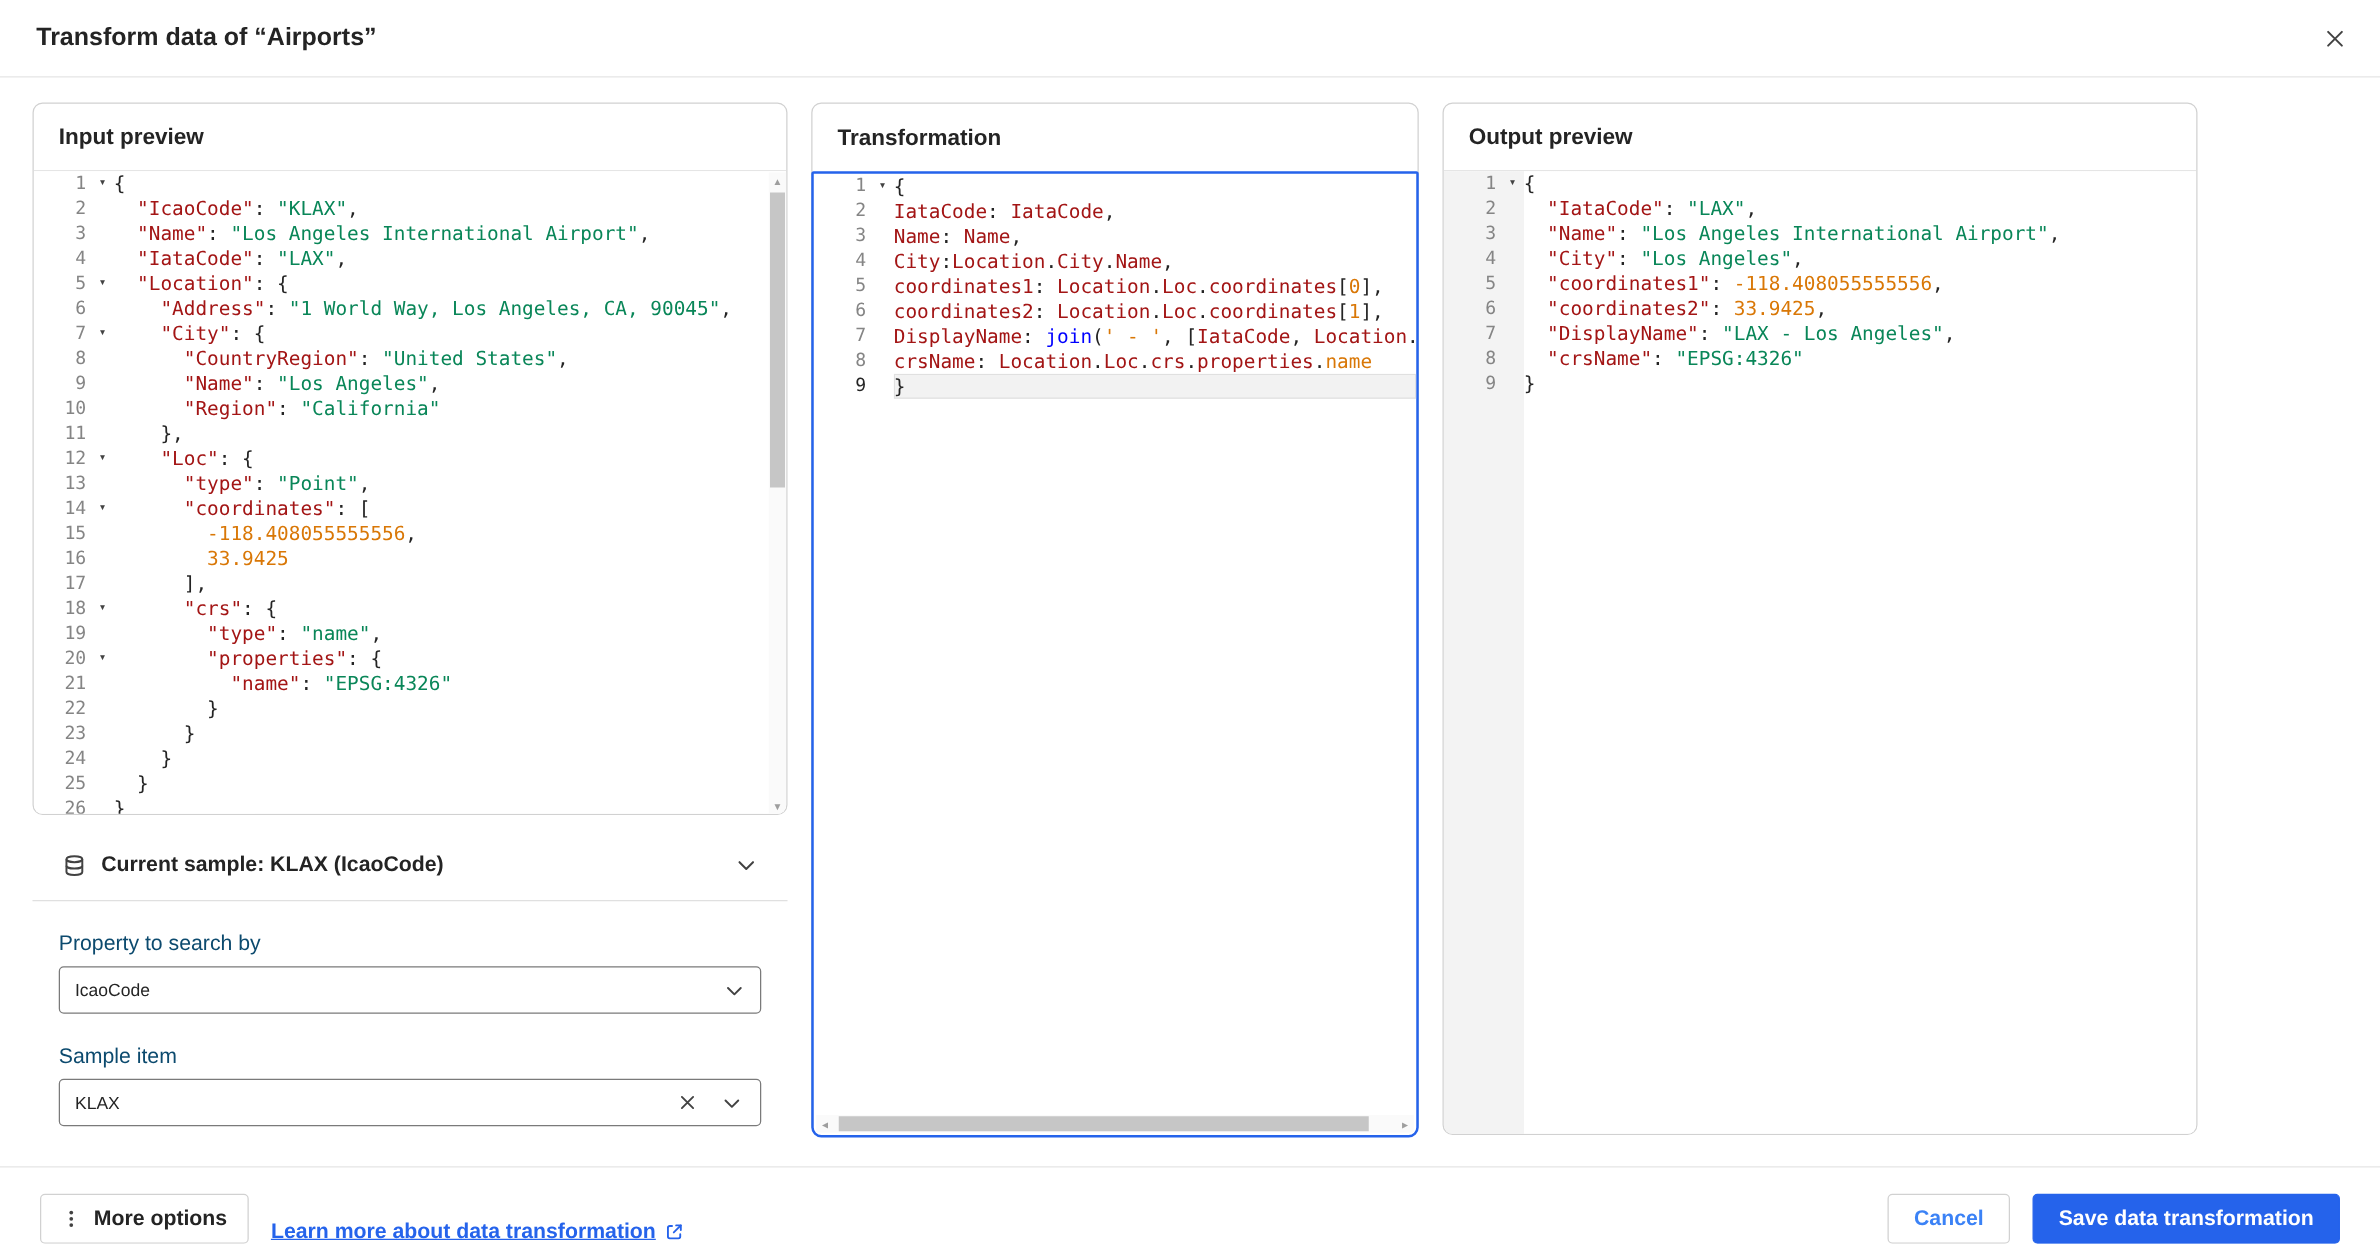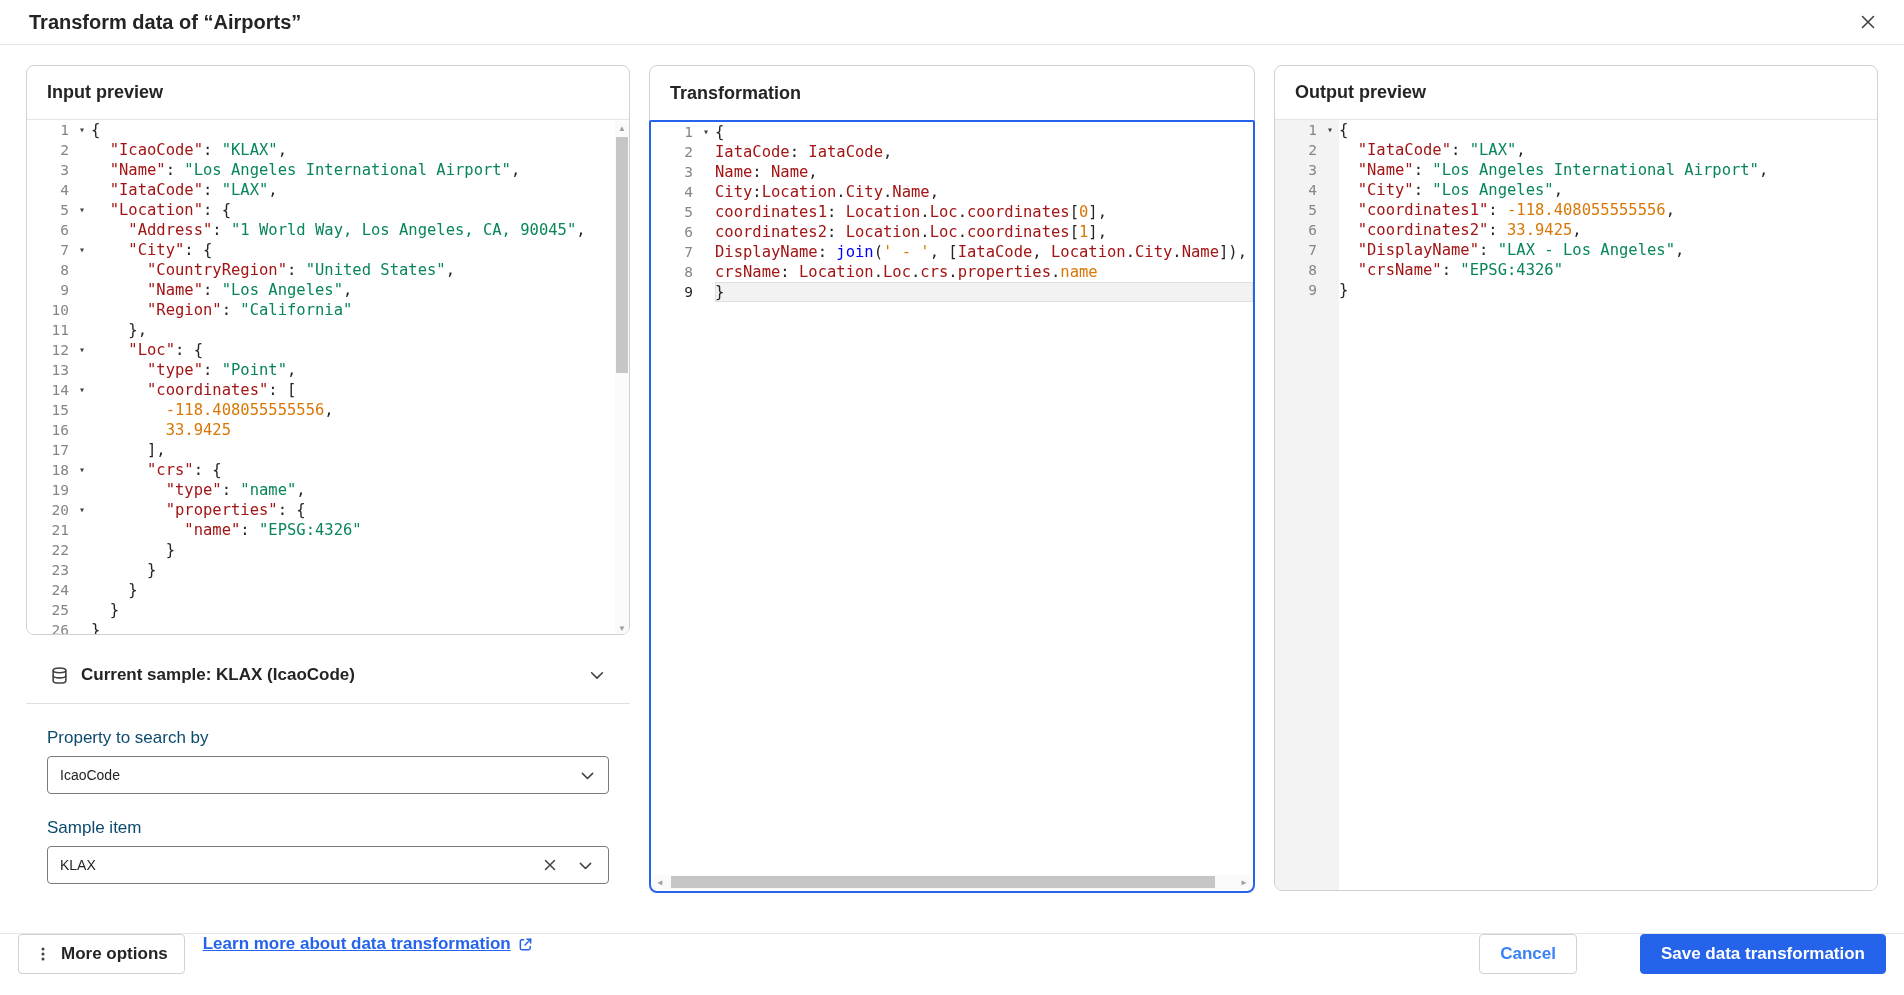--- a/index.html
+++ b/index.html
@@ -13,33 +13,33 @@
   *{box-sizing:border-box;margin:0;padding:0;}
   html,body{width:1904px;height:995px;overflow:hidden;}
   body{
     font-family:"Liberation Sans","DejaVu Sans",sans-serif;
     background:#ffffff;color:#242424;
   }
   .dialog{display:flex;flex-direction:column;width:100%;height:100%;}
 
   
   .dialog-header{
-    height:45px;flex:none;border-bottom:1px solid #e5e5e5;
+    height:62px;flex:none;border-bottom:1px solid #e5e5e5;
     display:flex;align-items:center;padding:0 18px 0 29px;
   }
   .dialog-title{font-size:20px;font-weight:600;color:#242424;}
   .close-btn{
     margin-left:auto;width:36px;height:36px;border:none;background:transparent;
     display:flex;align-items:center;justify-content:center;cursor:pointer;border-radius:4px;
   }
 
   
   .content{flex:1;display:flex;align-items:flex-start;gap:19px;padding:20px 26px 0;}
   .col-left{width:604px;flex:none;}
-  .col-mid{width:606px;flex:none;}
+  .col-mid{width:486px;flex:none;}
   .col-right{width:604px;flex:none;}
 
   .card{border:1px solid #d1d1d1;border-radius:8px;background:#fff;}
   .card-header{
     height:54px;display:flex;align-items:center;padding:0 20px;
     font-size:18px;font-weight:600;color:#242424;
   }
   .hdr-border .card-header{border-bottom:1px solid #e5e5e5;}
 
   .input-card{height:570px;overflow:hidden;}
@@ -100,34 +100,34 @@
     margin:8px 21px 0;height:38px;border:1px solid #7a7a7a;border-radius:4px;background:#fff;
     display:flex;align-items:center;padding:0 12px;font-size:14px;color:#242424;cursor:pointer;
   }
   .select .value{flex:1;}
   .combo-icons{display:flex;align-items:center;gap:16px;}
   .icon-btn{display:flex;align-items:center;justify-content:center;border:none;background:transparent;cursor:pointer;padding:2px;}
 
   
   .footer{
     height:62px;flex:none;border-top:1px solid #e5e5e5;
-    display:flex;align-items:flex-start;gap:18px;padding:0 18px;
+    display:flex;align-items:flex-end;gap:18px;padding:0 32px;
   }
   .btn{
     height:40px;border-radius:4px;font-size:17px;font-family:inherit;cursor:pointer;
     display:flex;align-items:center;justify-content:center;
   }
   .btn-more{background:#fff;border:1px solid #d1d1d1;padding:0 16px;gap:10px;color:#242424;font-weight:600;}
   .link{
     color:var(--c-accent);font-size:17px;font-weight:600;text-decoration:underline;cursor:pointer;
     display:flex;align-items:center;gap:7px;
   }
   .footer-spacer{flex:1;}
   .btn-cancel{background:#fff;border:1px solid #d1d1d1;padding:0 20px;color:#3b82f6;font-weight:600;}
-  .btn-save{background:var(--c-accent);border:1px solid var(--c-accent);padding:0 20px;color:#fff;font-weight:600;margin-left:45px;}
+  .btn-save{background:var(--c-accent);border:1px solid var(--c-accent);padding:0 20px;color:#fff;font-weight:600;}
 </style>
 </head>
 <body>
 
 <div class="dialog">
 
   <div class="dialog-header">
     <div class="dialog-title">Transform data of “Airports”</div>
     <button class="close-btn">
       <span style="display:flex;">

